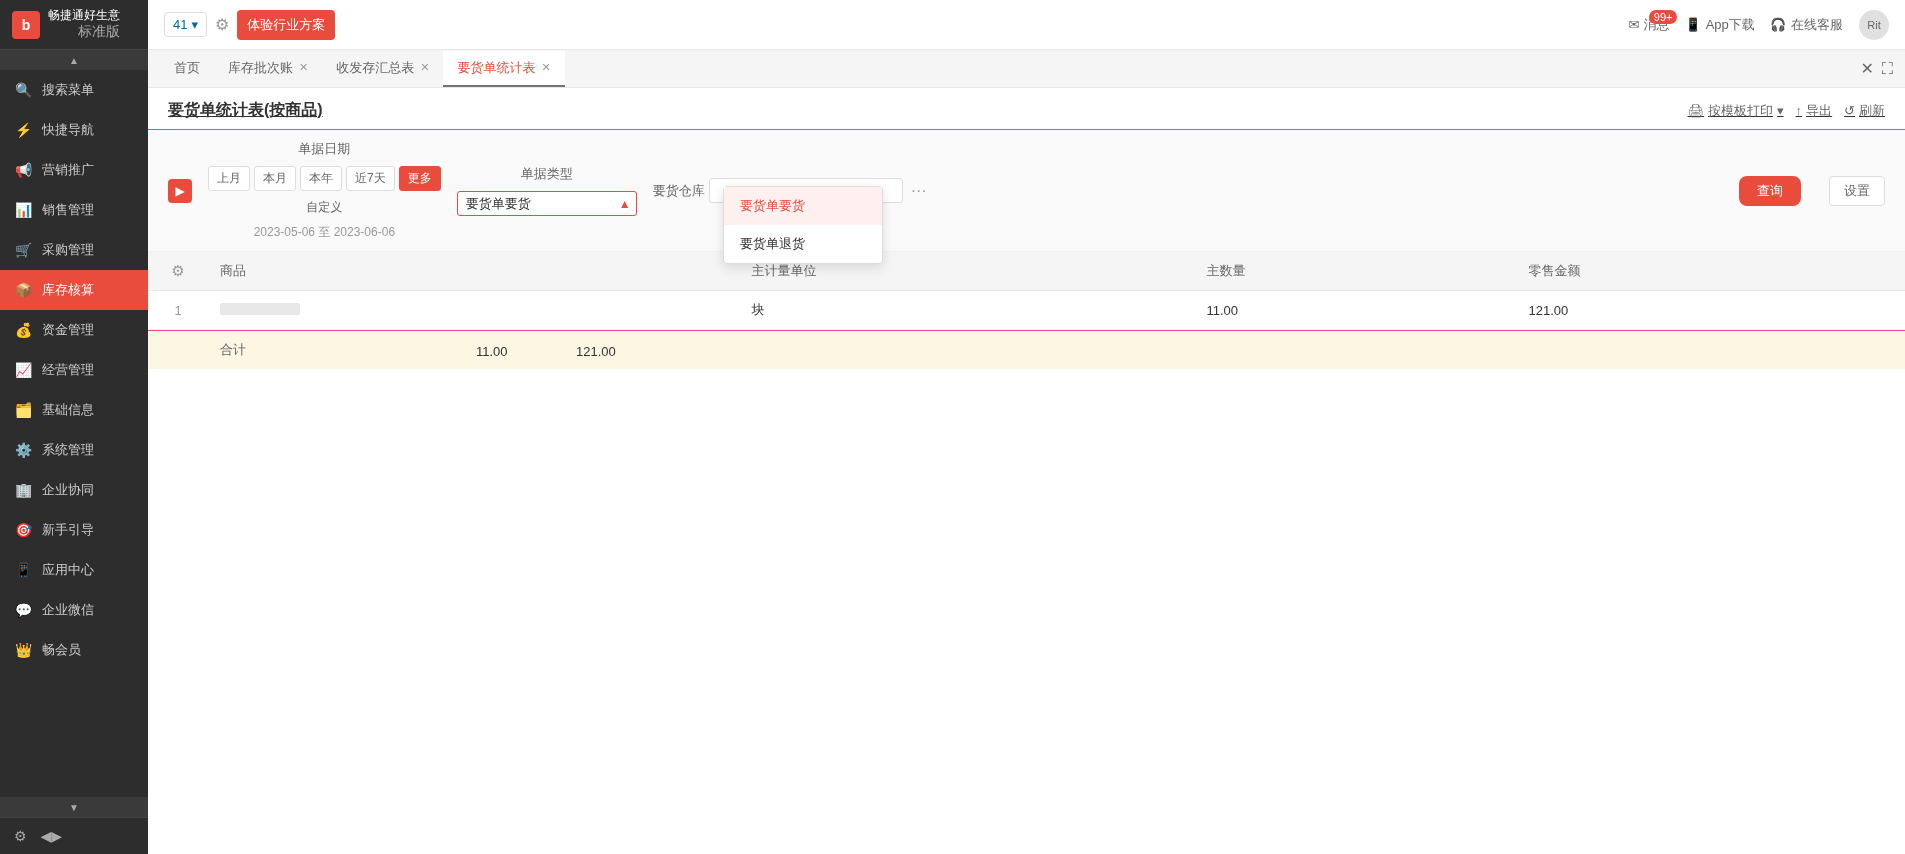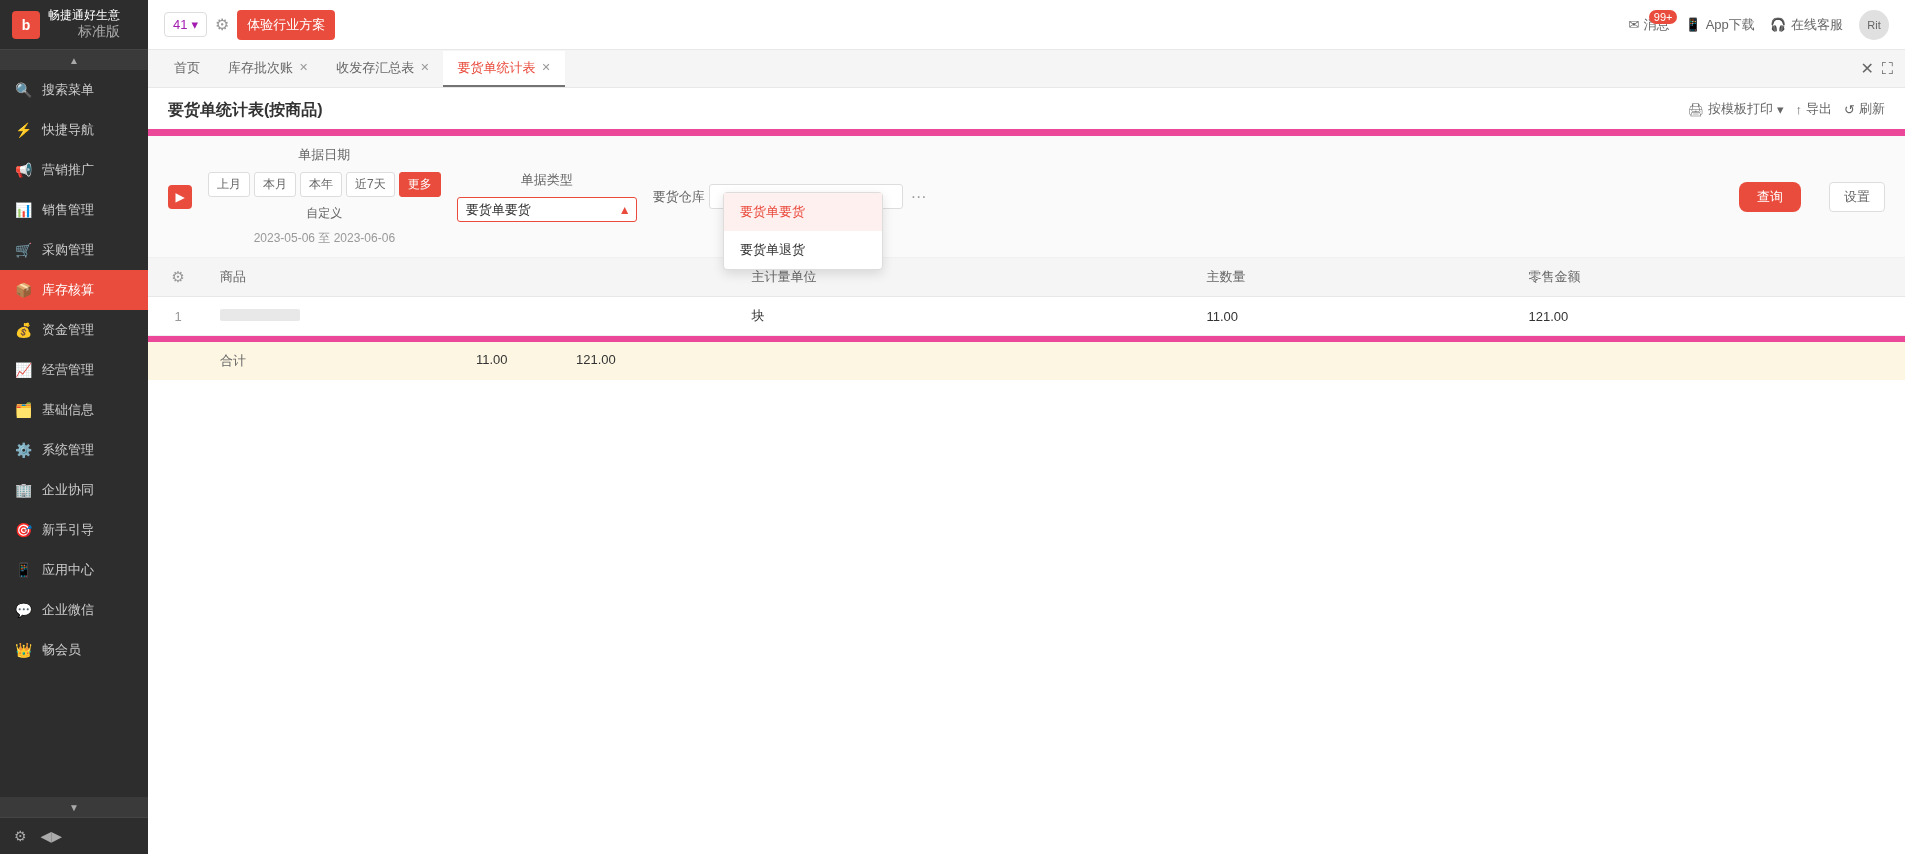--- a/index.html
+++ b/index.html
@@ -85,21 +85,21 @@
     }
     .topbar-left { display: flex; align-items: center; gap: 8px; }
     .topbar-selector {
       display: flex;
       align-items: center;
       border: 1px solid #ddd;
       border-radius: 4px;
       padding: 4px 8px;
       cursor: pointer;
       font-size: 13px;
-      color: #a21caf;
+      color: #0369a1;
       gap: 4px;
     }
     .topbar-gear { color: #999; cursor: pointer; font-size: 16px; }
     .topbar-trial-btn {
       background: #e94c3d;
       color: #fff;
       border: none;
       border-radius: 4px;
       padding: 6px 10px;
       cursor: pointer;
@@ -148,24 +148,25 @@
     .tab-close { font-size: 11px; color: #999; cursor: pointer; }
     .tabs-controls { margin-left: auto; display: flex; align-items: center; gap: 8px; }
     .tabs-control-btn { cursor: pointer; color: #666; font-size: 16px; }
 
     
     .content-area { flex: 1; overflow: auto; background: #fff; padding: 0; position: relative; }
 
     
     .page-header {
       display: flex;
-      align-items: flex-start;
+      align-items: center;
       justify-content: space-between;
       padding: 12px 20px 8px;
-      border-bottom: 7px solid #ec4899;
+      border-bottom: 1px solid #ec4899;
+      text-decoration: underline;
     }
     .page-title { font-size: 16px; font-weight: bold; color: #333; }
     .page-actions { display: flex; align-items: center; gap: 12px; color: #666; font-size: 13px; }
     .page-action-btn { display: flex; align-items: center; gap: 4px; cursor: pointer; color: #666; }
 
     
     .filter-bar {
       display: flex;
       align-items: center;
       padding: 10px 20px;
@@ -292,24 +293,24 @@
       font-size: 13px;
       color: #333;
     }
     .data-table td:first-child { text-align: center; color: #999; }
     .table-settings-icon { color: #999; cursor: pointer; font-size: 15px; }
     .product-name-placeholder { width: 80px; height: 12px; background: #e8e8e8; border-radius: 2px; display: inline-block; }
 
     
     .table-footer {
       background: #fdf6e3;
-      border-top: 6px solid #ec4899;
+      border-top: 1px solid #ec4899;
       padding: 10px 12px;
       display: flex;
-      align-items: flex-start;
+      align-items: flex-end;
       position: sticky;
       bottom: 0;
     }
     .footer-label { padding-left: 60px; color: #666; font-size: 13px; }
     .footer-value { min-width: 100px; font-size: 13px; color: #333; font-weight: normal; }
 
     
     .custom-date-label { font-size: 12px; color: #666; cursor: pointer; }
   </style>
 </head>

